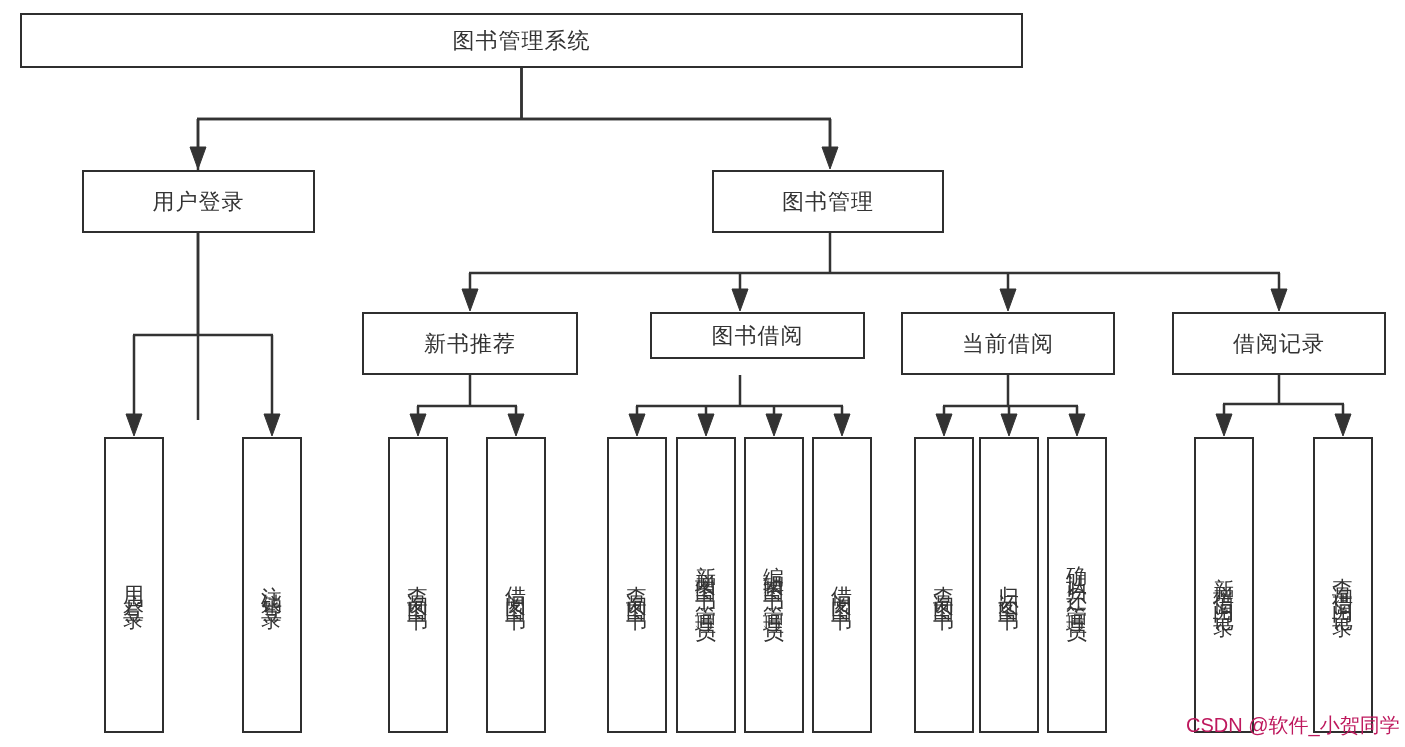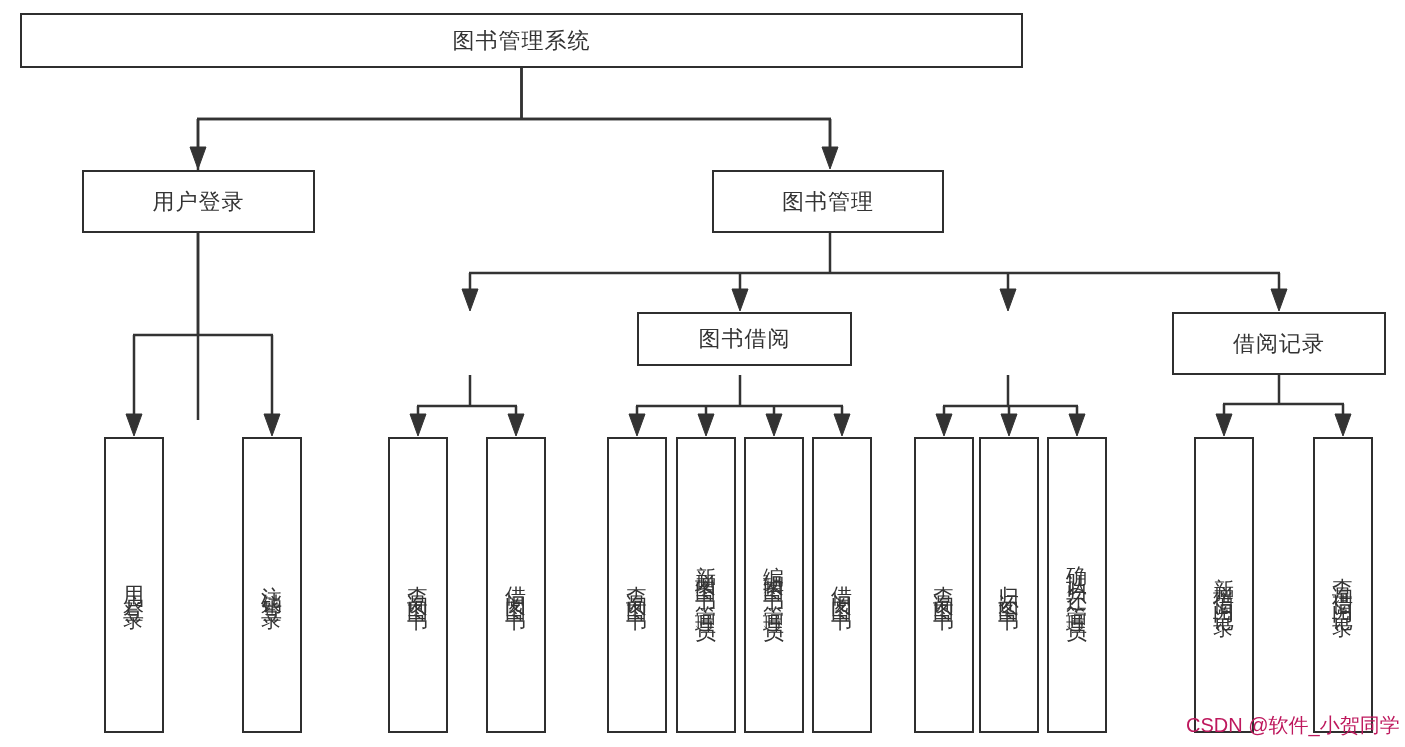--- a/index.html
+++ b/index.html
@@ -47,21 +47,21 @@
     text-orientation: mixed;
     letter-spacing: 8px;
     line-height: 1;
     white-space: nowrap;
   }
   
   #n-root { left: 20px;  top: 13px;  width: 1003px; height: 55px; justify-content: center; }
   #n-ul   { left: 82px;  top: 170px; width: 233px;  height: 63px; }
   #n-bm   { left: 712px; top: 170px; width: 232px;  height: 63px; }
   #n-r3a  { left: 362px; top: 312px; width: 216px;  height: 63px; }
-  #n-r3b  { left: 637px; top: 312px; width: 215px;  height: 54px; }
+  #n-r3b  { left: 650px; top: 312px; width: 215px;  height: 47px; }
   #n-r3c  { left: 901px; top: 312px; width: 214px;  height: 63px; }
   #n-r3d  { left: 1172px;top: 312px; width: 214px;  height: 63px; }
   
   #l-ul1 { left: 104px; }
   #l-ul2 { left: 242px; }
   #l-nb1 { left: 388px; }
   #l-nb2 { left: 486px; }
   #l-bb1 { left: 607px; }
   #l-bb2 { left: 676px; }
   #l-bb3 { left: 744px; }
@@ -169,23 +169,29 @@
     <span>图书管理系统</span>
   </div>
 
   <div class="box hbox" id="n-ul">
     <span>用户登录</span>
   </div>
   <div class="box hbox" id="n-bm">
     <span>图书管理</span>
   </div>
 
+  <div class="box hbox" id="n-r3a">
+    <span>新书推荐</span>
+  </div>
   <div class="box hbox" id="n-r3b">
     <span>图书借阅</span>
   </div>
+  <div class="box hbox" id="n-r3c">
+    <span>当前借阅</span>
+  </div>
   <div class="box hbox" id="n-r3d">
     <span>借阅记录</span>
   </div>
 
   <div class="box vbox" id="l-ul1">
     <span class="vtext">用户登录</span>
   </div>
   <div class="box vbox" id="l-ul2">
     <span class="vtext">注销登录</span>
   </div>

